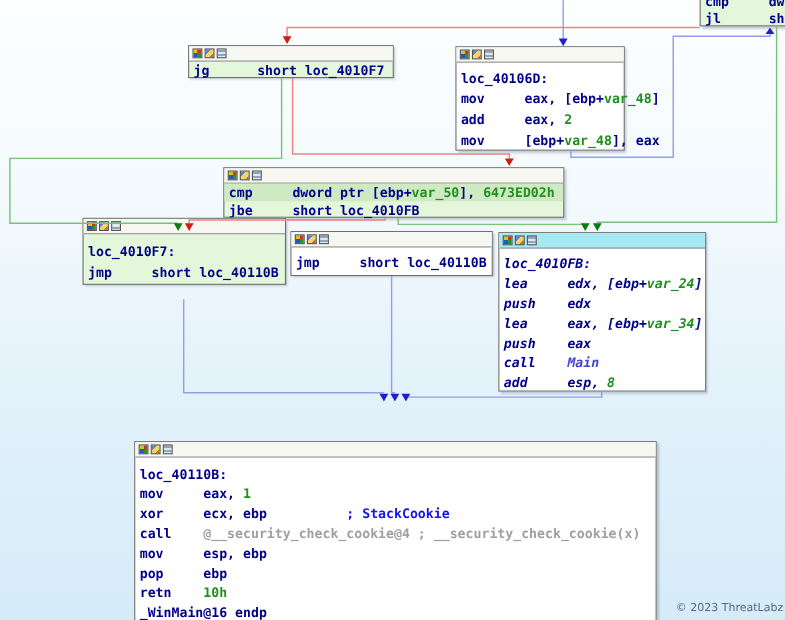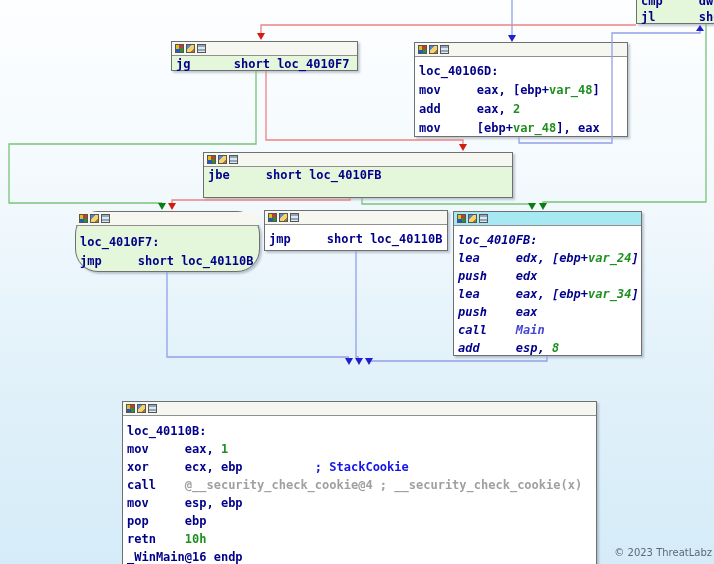--- a/index.html
+++ b/index.html
@@ -77,46 +77,47 @@
       <div class="nhdr">
         <span class="nicon i1"></span>
         <span class="nicon i2"></span>
         <span class="nicon i3"></span>
       </div>
     <div class="code">
         <div class="line"><span class="c-k">jg      short loc_4010F7</span></div>
       </div>
   </div>
 
-  <div id="b_106d" class="node" style="left:414px;top:42px;width:214px;height:95px;">
+  <div id="b_106d" class="node" style="left:414px;top:42px;width:154px;height:95px;">
       <div class="nhdr">
         <span class="nicon i1"></span>
         <span class="nicon i2"></span>
         <span class="nicon i3"></span>
       </div>
     <div class="code">
         <div class="line"><span class="c-k">loc_40106D:</span></div>
         <div class="line"><span class="c-k">mov     eax, [ebp+</span><span class="c-g">var_48</span><span class="c-k">]</span></div>
         <div class="line"><span class="c-k">add     eax, </span><span class="c-g">2</span></div>
         <div class="line"><span class="c-k">mov     [ebp+</span><span class="c-g">var_48</span><span class="c-k">], eax</span></div>
       </div>
   </div>
 
   <div id="b_cmp" class="node green" style="left:203px;top:152px;width:310px;height:46px;">
       <div class="nhdr">
         <span class="nicon i1"></span>
         <span class="nicon i2"></span>
         <span class="nicon i3"></span>
       </div>
     <div class="code">
+        <div class="line hl"><span class="c-k">cmp     dword ptr [ebp+</span><span class="c-g">var_50</span><span class="c-k">], </span><span class="c-g">6473ED02h</span></div>
         <div class="line"><span class="c-k">jbe     short loc_4010FB</span></div>
       </div>
   </div>
 
-  <div id="b_f7" class="node green" style="left:75px;top:211px;width:185px;height:61px;border-radius:23px;">
+  <div id="b_f7" class="node green" style="left:75px;top:198px;width:185px;height:61px;">
       <div class="nhdr">
         <span class="nicon i1"></span>
         <span class="nicon i2"></span>
         <span class="nicon i3"></span>
       </div>
     <div class="code">
         <div class="line"><span class="c-k">loc_4010F7:</span></div>
         <div class="line"><span class="c-k">jmp     short loc_40110B</span></div>
       </div>
   </div>

